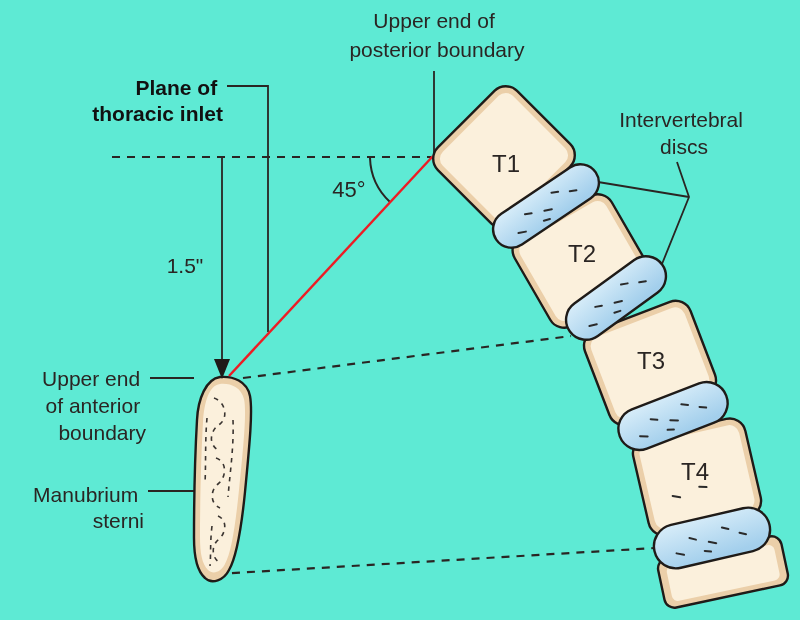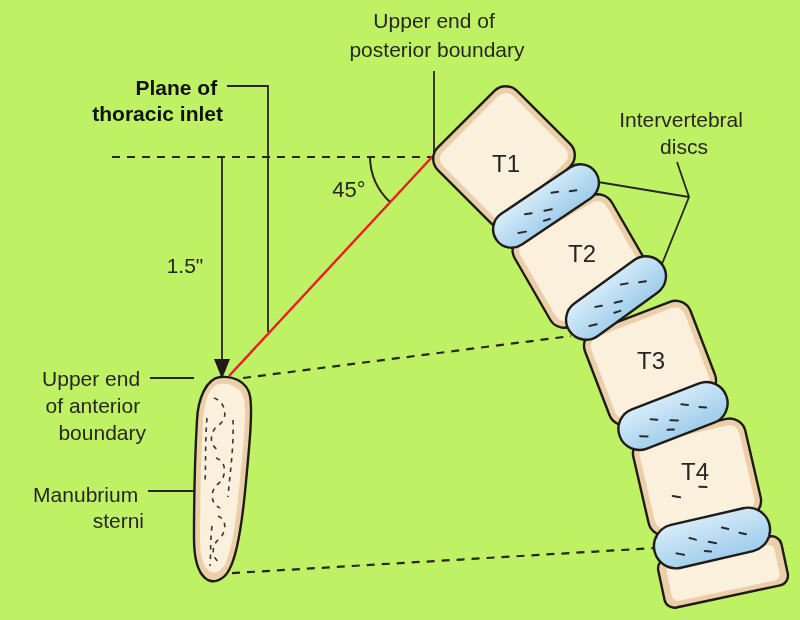--- a/index.html
+++ b/index.html
@@ -1,16 +1,16 @@
 <!DOCTYPE html>
 <html><head>
 <meta charset="utf-8">
 <style>
   html,body{margin:0;padding:0;background:#ffffff;}
-  .stage{position:relative;width:800px;height:620px;background:#bef264;overflow:hidden;}
+  .stage{position:relative;width:800px;height:620px;background:#5eead4;overflow:hidden;}
   svg{display:block;}
   .lbl{font-family:"Liberation Sans","DejaVu Sans",sans-serif;font-size:21px;fill:#2a2523;}
   .lbl-bold{font-family:"Liberation Sans","DejaVu Sans",sans-serif;font-size:21px;font-weight:bold;fill:#111111;}
   .vlbl{font-family:"Liberation Sans","DejaVu Sans",sans-serif;font-size:24px;fill:#2a2523;}
   .solid-line{stroke:#2a2523;stroke-width:1.8;fill:none;}
   .dash-line{stroke:#2a2523;stroke-width:2.2;fill:none;stroke-dasharray:8 7;}
   .red-line{stroke:#ed1c24;stroke-width:2.4;fill:none;}
   .arc-line{stroke:#2a2523;stroke-width:2;fill:none;}
   .bone-outer{fill:#ebcfa9;stroke:#1f1b18;stroke-width:2.4;}
   .bone-inner{fill:#fbf0dc;stroke:none;}

